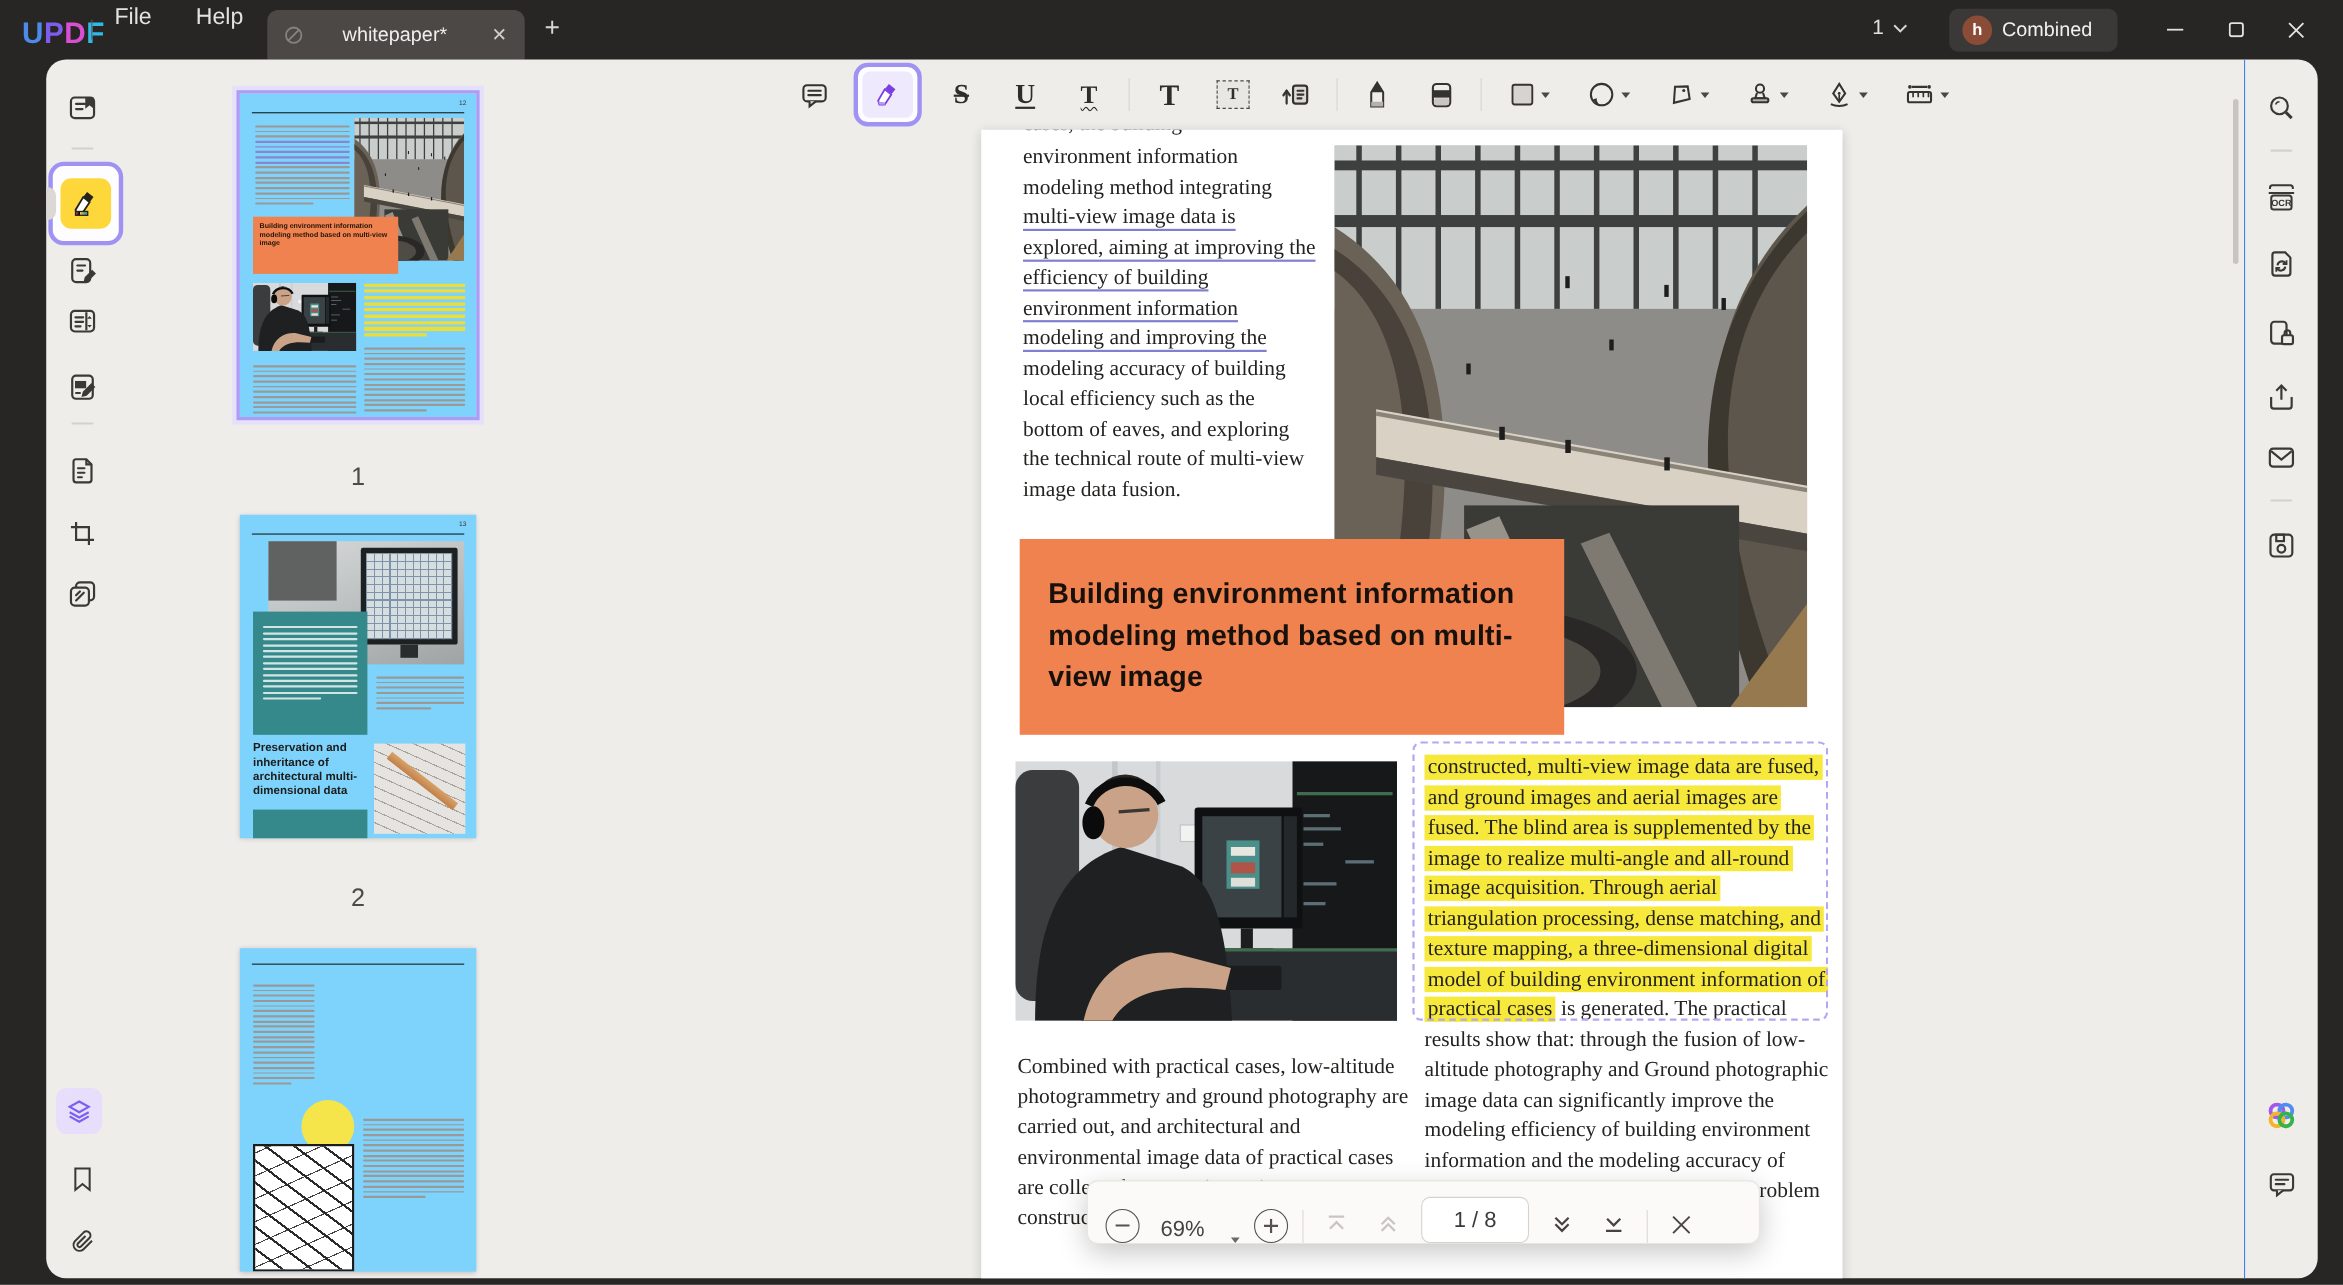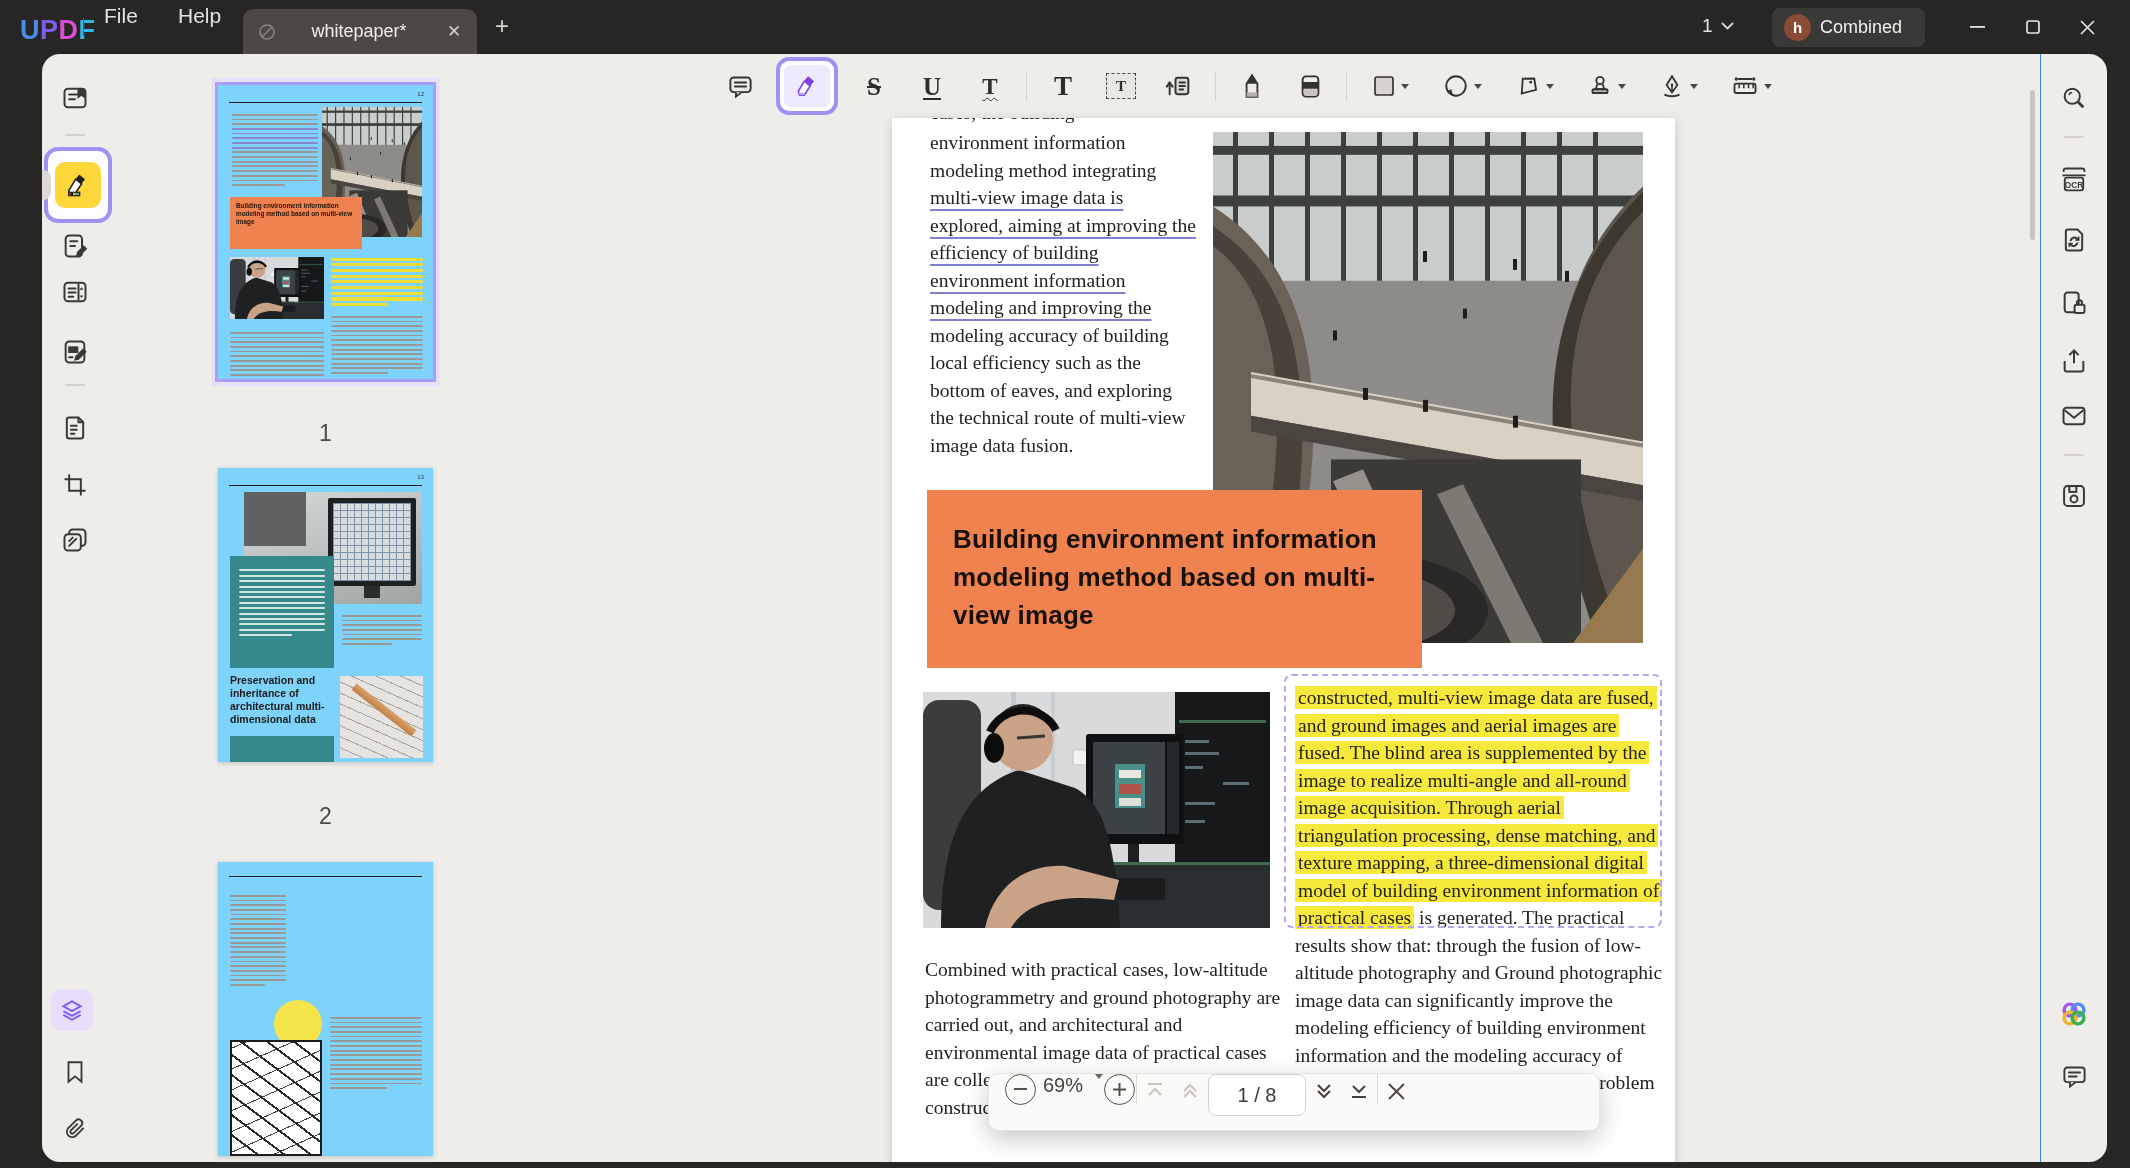--- a/index.html
+++ b/index.html
@@ -85,21 +85,21 @@
   .ul{text-decoration:underline;text-decoration-color:#8080cf;text-decoration-thickness:1.8px;text-underline-offset:5px}
   .photoA{position:absolute;left:321px;top:14px;width:430px;height:511px}
   .orange{position:absolute;left:35px;top:372px;width:495px;height:178px;background:#f08250;color:#17110b;font-weight:700;font-size:26px;line-height:38px;padding:30px 26px;letter-spacing:.2px}
   .photoM{position:absolute;left:31px;top:574px;width:347px;height:236px}
   .colR{position:absolute;left:403px;top:566px;width:370px}
   .colR mark{background:#f7e93b;color:inherit;padding:1px 3px;box-decoration-break:clone;-webkit-box-decoration-break:clone}
   .dashsel{position:absolute;left:392px;top:556px;width:378px;height:254px;border:2px dashed #b6a6f2;border-radius:8px;pointer-events:none}
   .colB{position:absolute;left:33px;top:838px;width:362px}
 
   
-  .fbar{position:absolute;left:946px;top:1019px;width:612px;height:58px;background:#fbfaf8;border:1px solid #e8e5e1;border-radius:10px;box-shadow:0 8px 26px rgba(0,0,0,.22);display:flex;align-items:flex-start;padding:0 16px;gap:1px;z-index:40}
+  .fbar{position:absolute;left:946px;top:1019px;width:612px;height:58px;background:#fbfaf8;border:1px solid #e8e5e1;border-radius:10px;box-shadow:0 8px 26px rgba(0,0,0,.22);display:flex;align-items:flex-end;padding:0 16px;gap:13px;z-index:40}
   .zbtn{width:31px;height:31px;border:1.8px solid #55524e;border-radius:50%;display:flex;align-items:center;justify-content:center;color:#55524e}
   .zlev{font-size:20px;color:#454340;min-width:52px;text-align:center}
   .fsep{width:1px;height:30px;background:#ddd9d5}
   .nav{width:34px;height:34px;display:flex;align-items:center;justify-content:center}
   .pagebox{width:98px;height:42px;border:1.5px solid #d6d3cf;border-radius:8px;background:#fff;text-align:center;font-size:20px;color:#3c3a37;font-family:"Liberation Sans",sans-serif}
 
   svg{display:block}
   .hiddefs{position:absolute;width:0;height:0;overflow:hidden}
 </style>
 </head>

